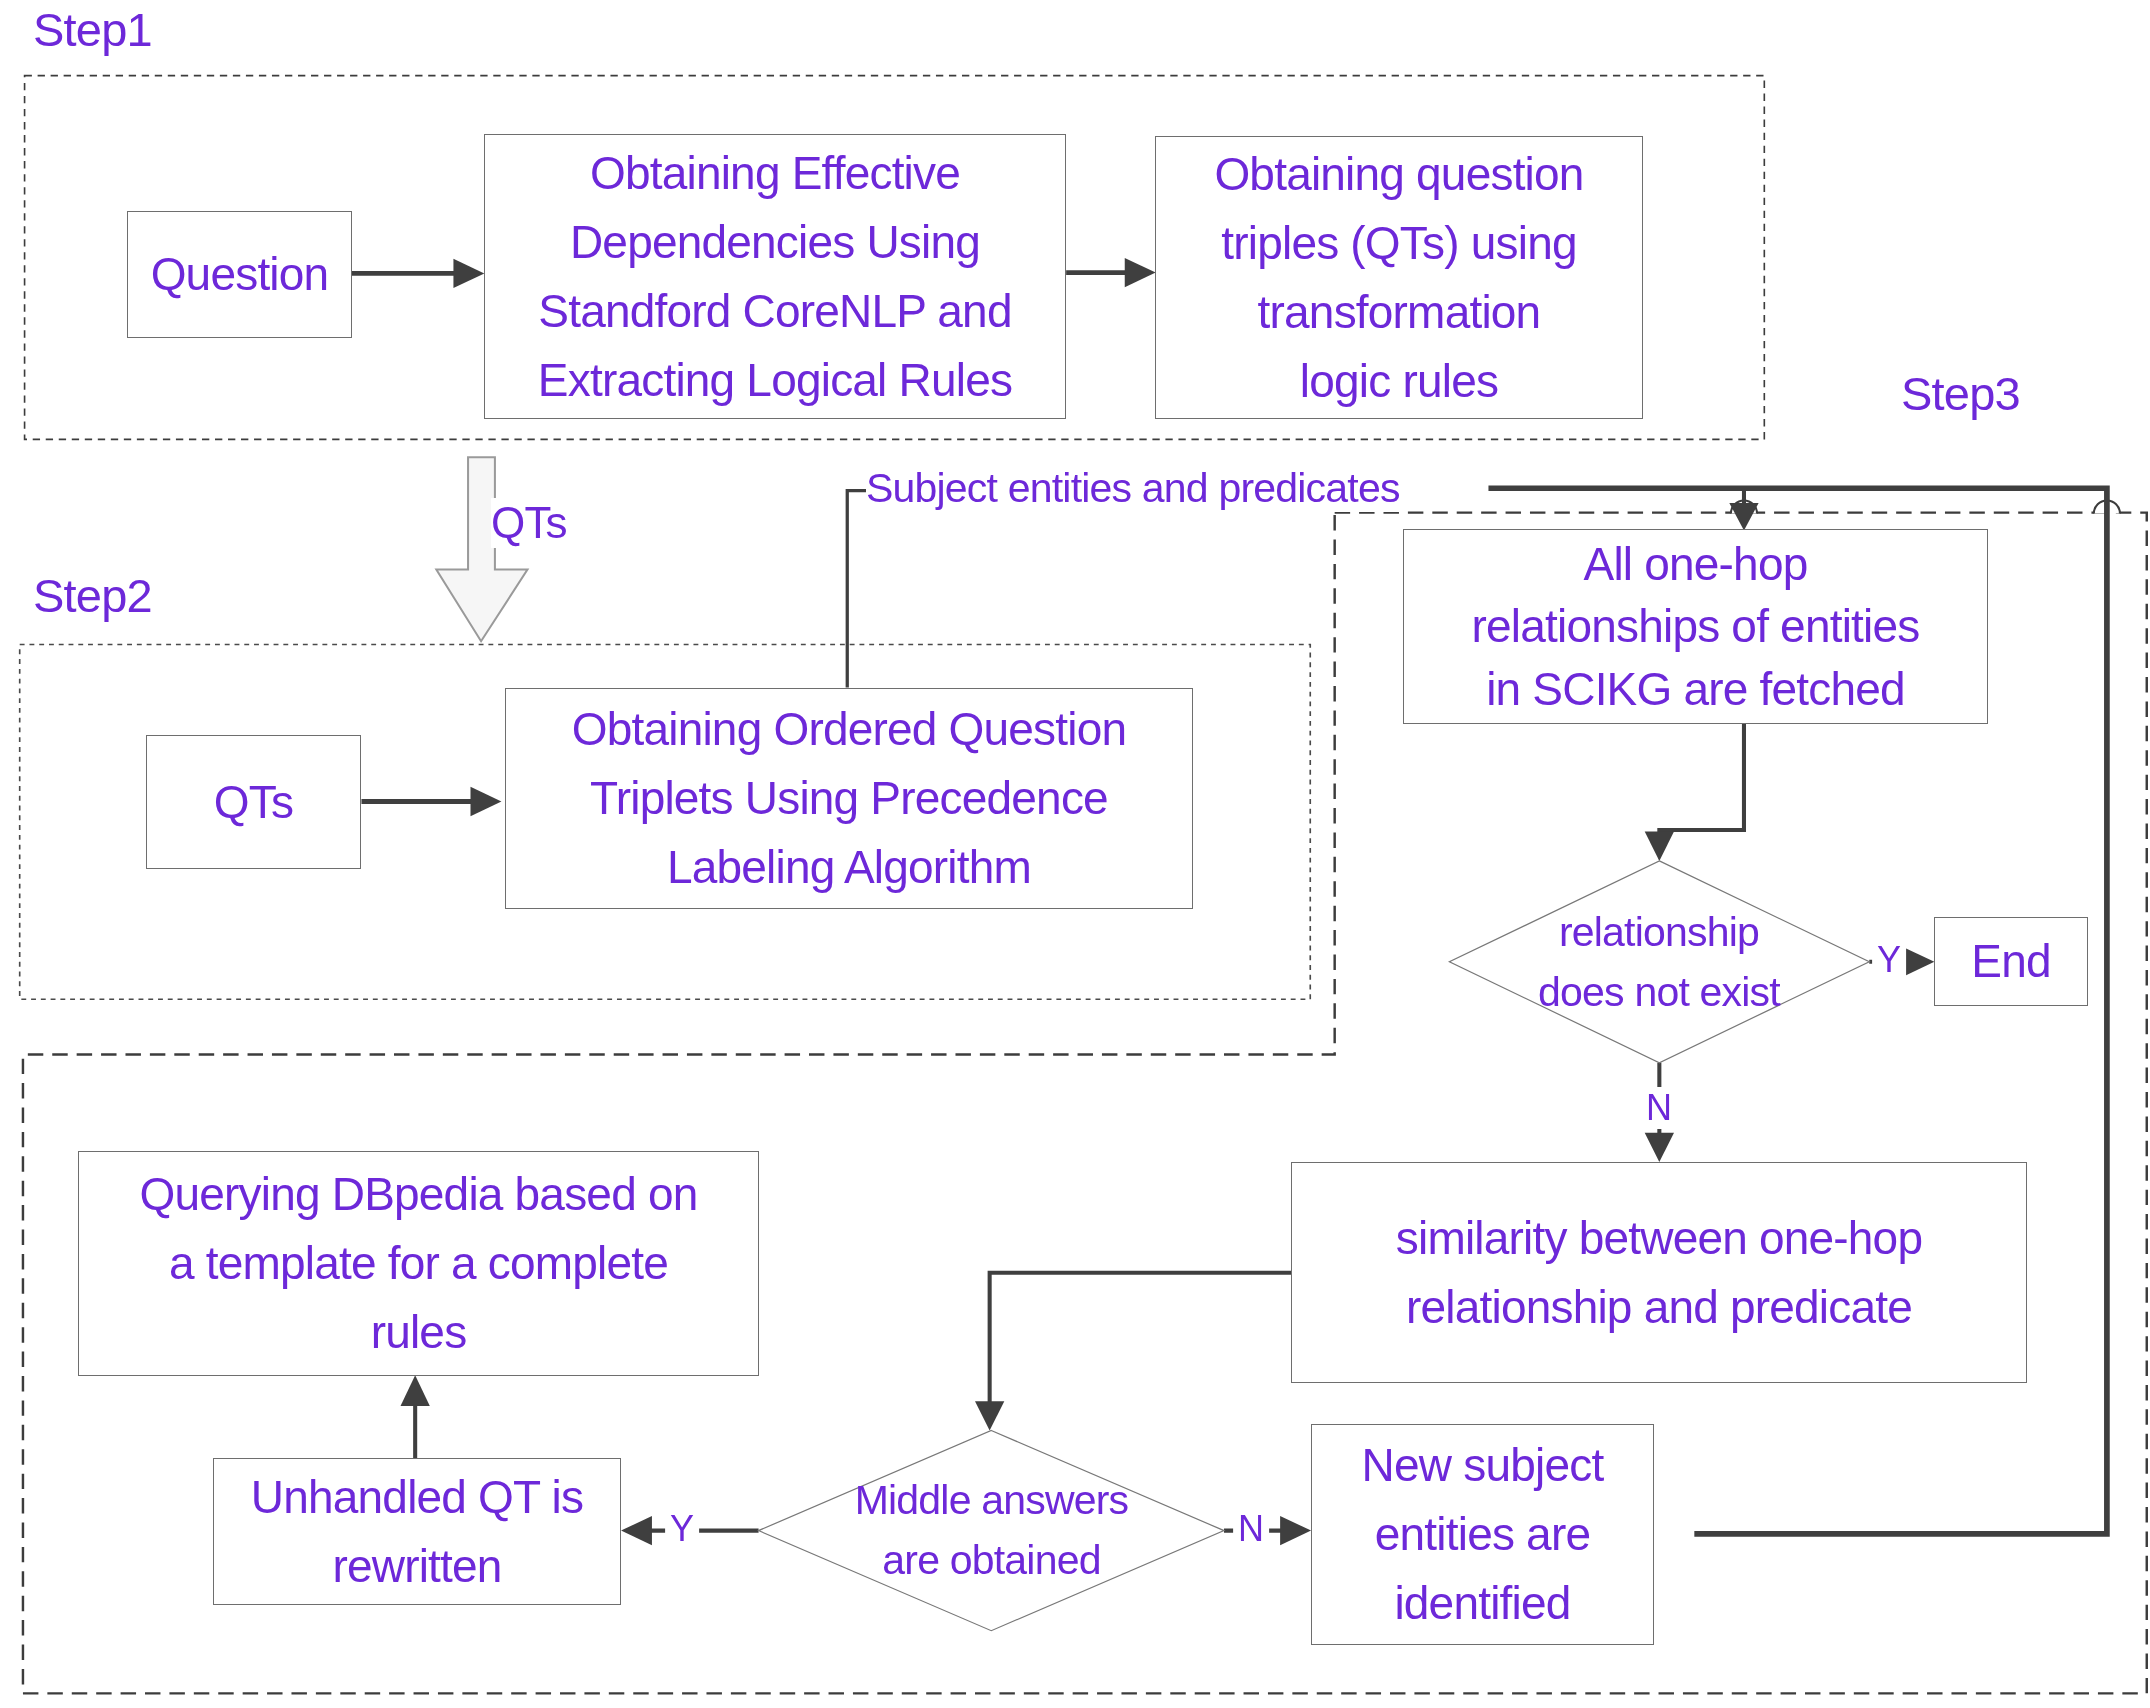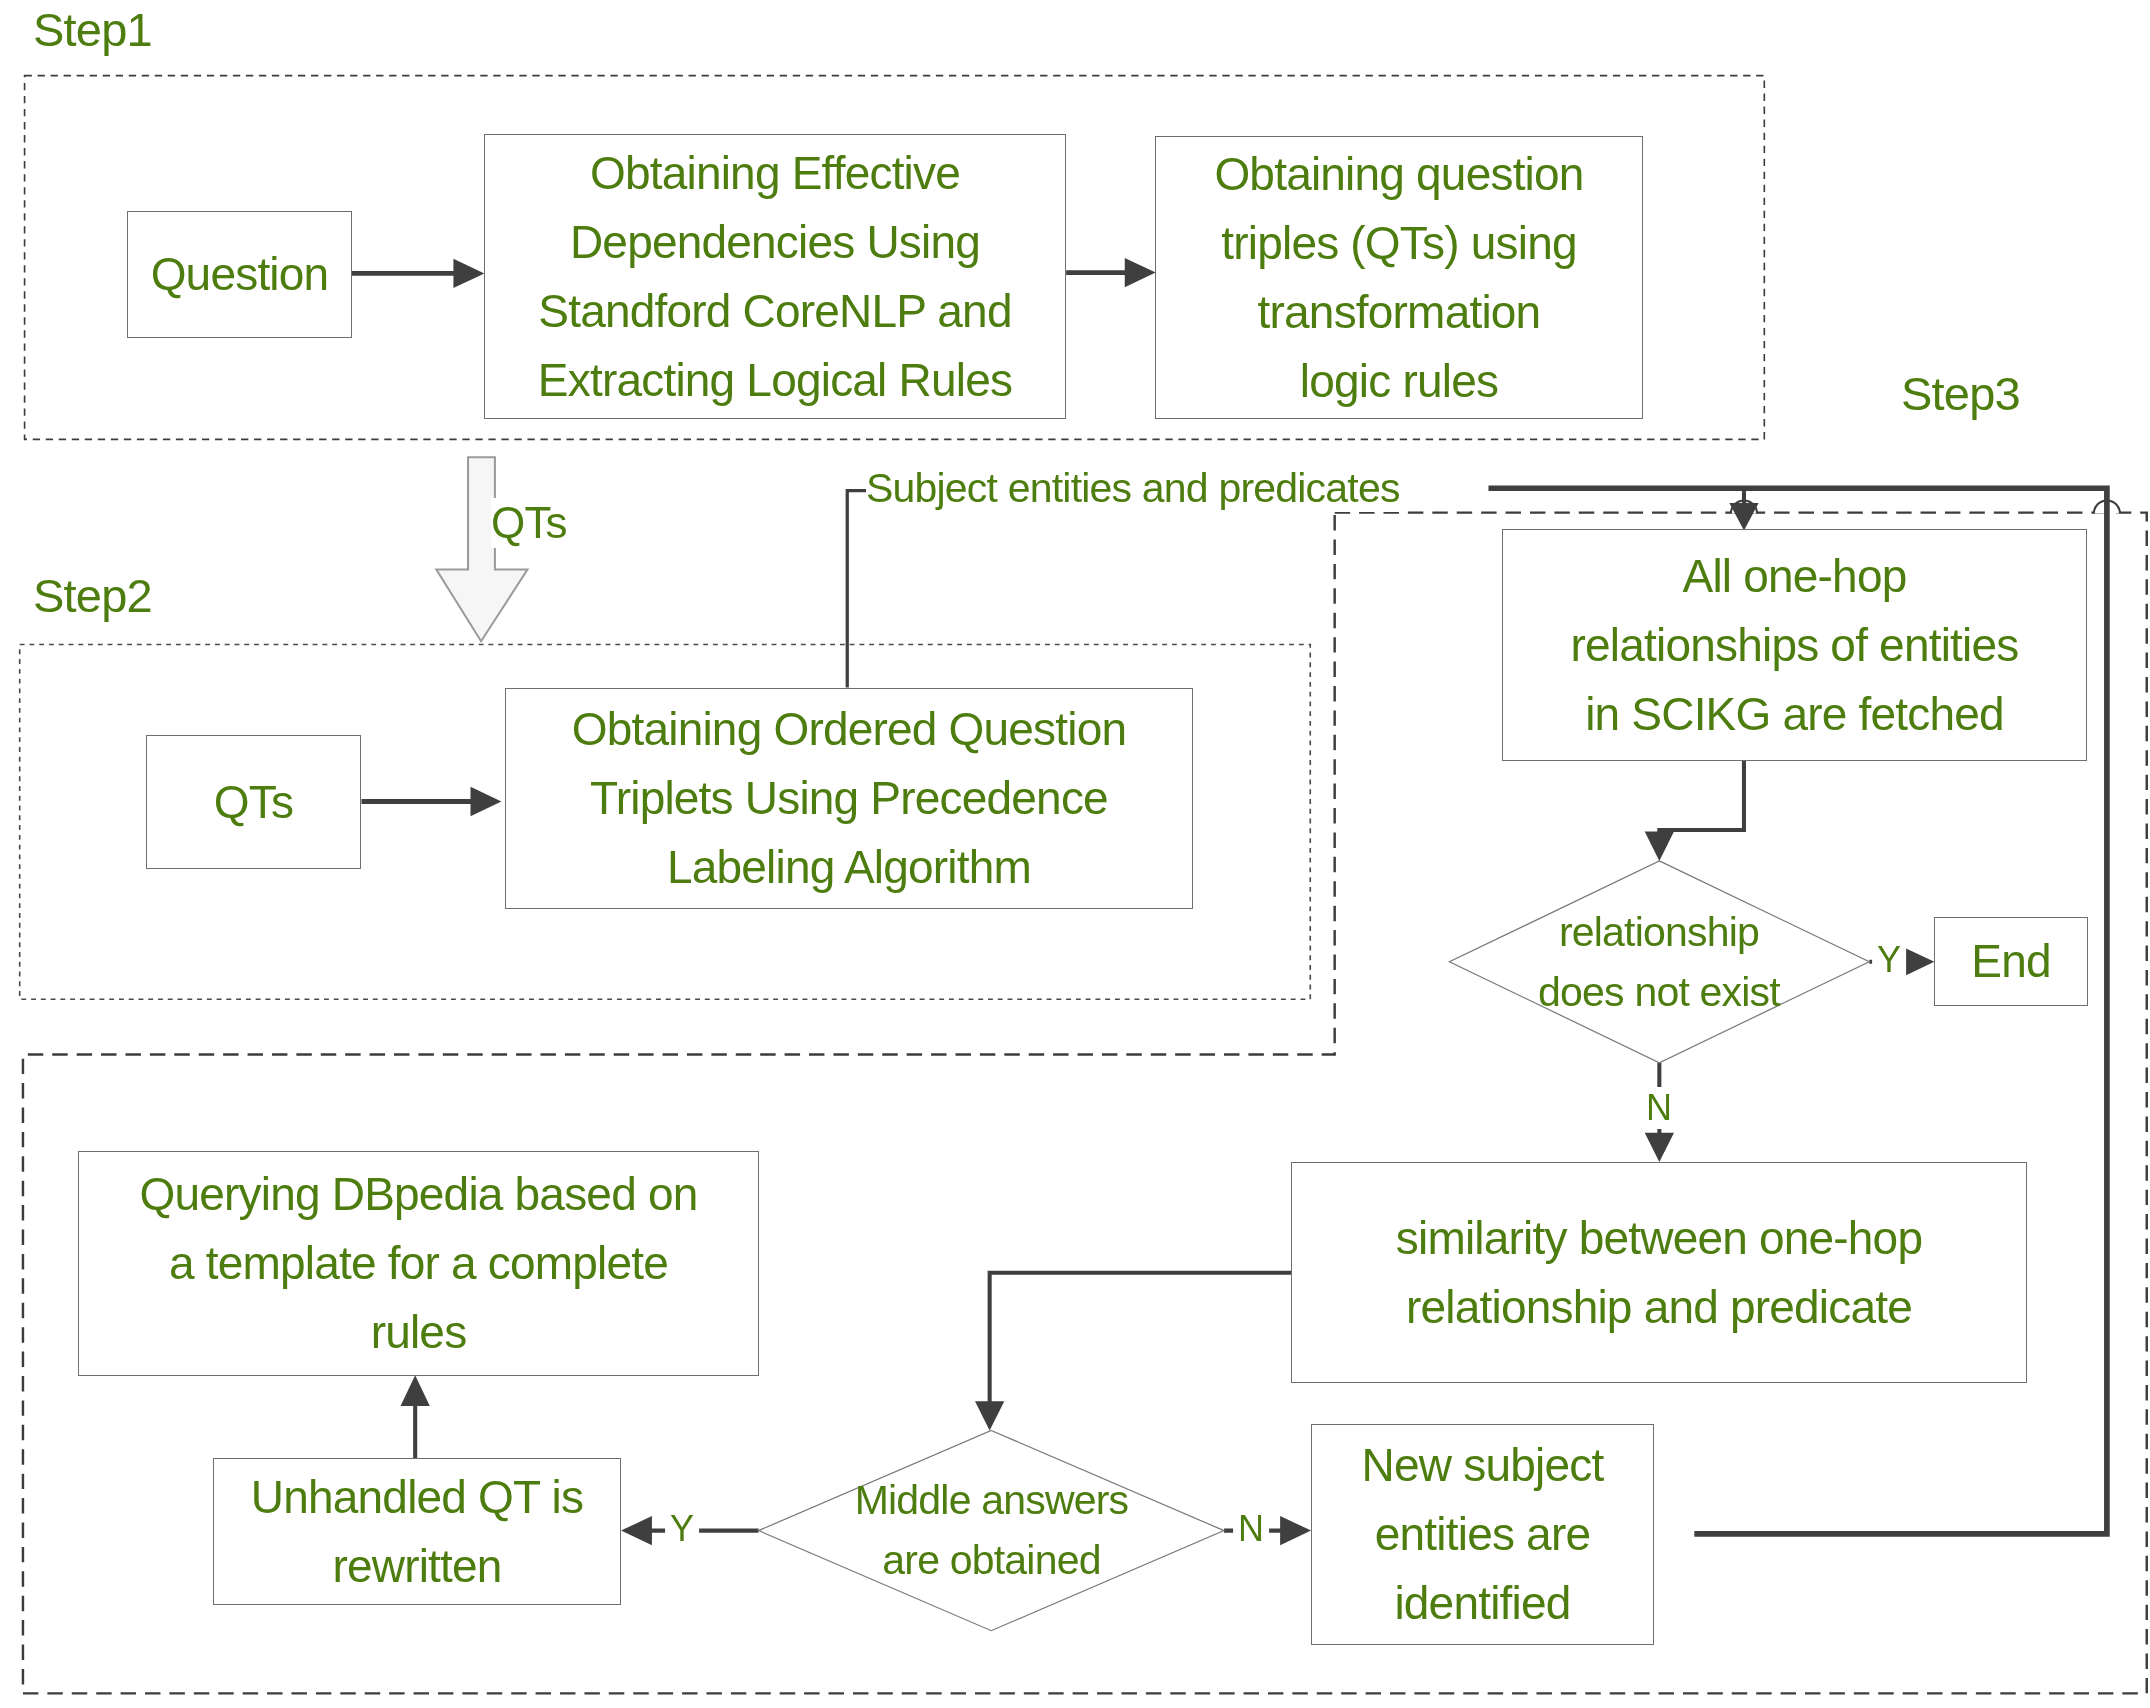--- a/index.html
+++ b/index.html
@@ -1,18 +1,18 @@
 <!DOCTYPE html>
 <html style="font-size:13px"><head>
 <meta charset="utf-8">
 <style>
   html,body{margin:0;padding:0;background:#ffffff;}
   .canvas{
     position:relative;width:2151px;height:1708px;background:#ffffff;
-    font-family:"Liberation Sans","DejaVu Sans",sans-serif;color:#4d7c0f;overflow:hidden;
+    font-family:"Liberation Sans","DejaVu Sans",sans-serif;color:#6d28d9;overflow:hidden;
   }
   .wires{position:absolute;left:0;top:0;width:2151px;height:1708px;}
   .dash1{fill:none;stroke:#3c3c3c;stroke-width:2;stroke-dasharray:9 7;}
   .dash2{fill:none;stroke:#4a4a4a;stroke-width:2;stroke-dasharray:6 6;}
   .dash3{fill:none;stroke:#3c3c3c;stroke-width:3;stroke-dasharray:19 11;}
   .hop{fill:#ffffff;stroke:#3c3c3c;stroke-width:2.5;}
   .bigarrow{fill:#f6f6f6;stroke:#9a9a9a;stroke-width:2.5;}
   .w4{stroke:#3f3f3f;stroke-width:4;fill:none;}
   .w5{stroke:#3f3f3f;stroke-width:5;fill:none;}
   .w6{stroke:#3f3f3f;stroke-width:6;fill:none;}
@@ -104,21 +104,21 @@
     </div>
 
   <div class="node" style="left:146px;top:735px;width:215px;height:134px;">QTs</div>
 
   <div class="node" style="left:505px;top:688px;width:688px;height:221px;">
       <div>Obtaining Ordered Question</div>
       <div>Triplets Using Precedence</div>
       <div>Labeling Algorithm</div>
     </div>
 
-  <div class="node tight" style="left:1502px;top:529px;width:585px;height:232px;gap:7px;">
+  <div class="node tight" style="left:1403px;top:529px;width:585px;height:195px;">
       <div>All one-hop</div>
       <div>relationships of entities</div>
       <div>in SCIKG are fetched</div>
     </div>
 
   <div class="node" style="left:1934px;top:917px;width:154px;height:89px;text-align:center;">End</div>
 
   <div class="node" style="left:1291px;top:1162px;width:736px;height:221px;">
       <div>similarity between one-hop</div>
       <div>relationship and predicate</div>

